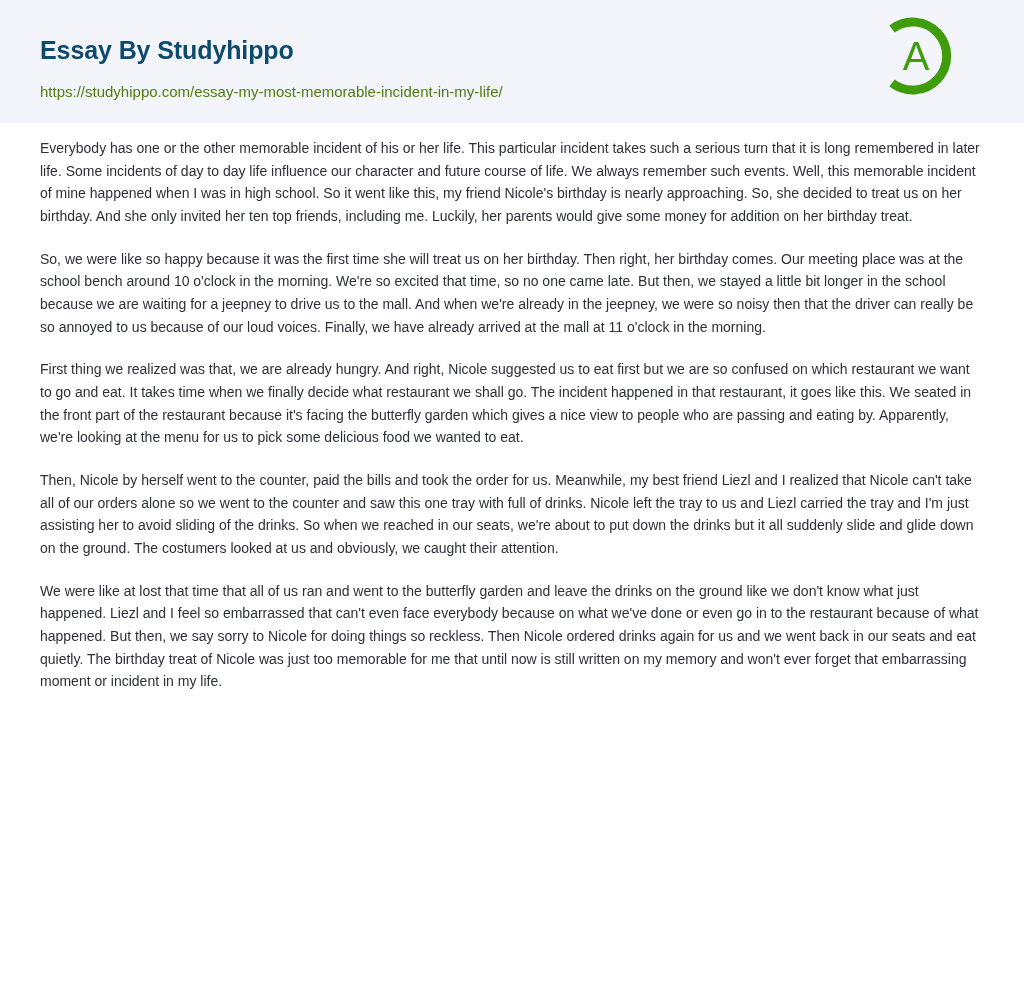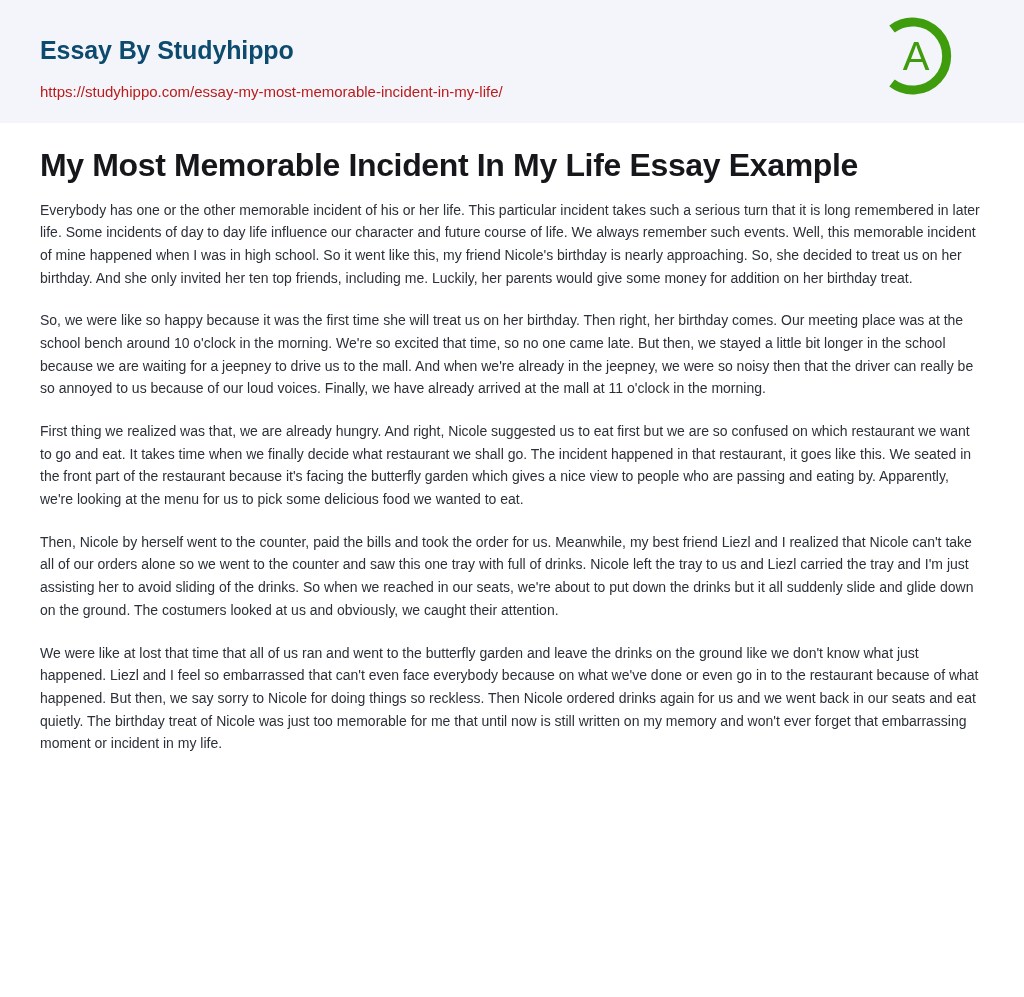--- a/index.html
+++ b/index.html
@@ -89,32 +89,31 @@
   .article-body p:last-child {
     margin-bottom: 12px;
   }
 </style>
 </head>
 <body>
 
 <header class="site-header" style="background: rgb(244, 245, 250);">
   <div class="header-inner">
     <div class="site-title" style="color: #0c4a6e;">Essay By Studyhippo</div>
-    <div class="site-url" style="color: #b91c1c;">https://studyhippo.com/essay-my-most-memorable-incident-in-my-life/</div>
+    <div class="site-url" style="color: #4d7c0f;">https://studyhippo.com/essay-my-most-memorable-incident-in-my-life/</div>
     <div class="brand-logo">
       <svg viewBox="0 0 84 84" xmlns="http://www.w3.org/2000/svg" aria-hidden="true">
         <path d="M14 15 A34 34 0 1 1 14 69" fill="none" stroke="#3f9c0d" stroke-width="9" stroke-linecap="butt"></path>
         <text x="38" y="56" text-anchor="middle" font-family="'Liberation Sans', sans-serif" font-size="40" fill="#3f9c0d">A</text>
       </svg>
     </div>
   </div>
 </header>
 
 <main class="article">
-  <h1 class="article-title">My Most Memorable Incident In My Life Essay Example</h1>
   <div class="article-body">
     <p style="color: rgb(44, 48, 56);">Everybody has one or the other memorable incident of his or her life. This particular incident takes such a serious turn that it is long remembered in later life. Some incidents of day to day life influence our character and future course of life. We always remember such events. Well, this memorable incident of mine happened when I was in high school. So it went like this, my friend Nicole's birthday is nearly approaching. So, she decided to treat us on her birthday. And she only invited her ten top friends, including me. Luckily, her parents would give some money for addition on her birthday treat.</p>
     <p style="color: rgb(44, 48, 56);">So, we were like so happy because it was the first time she will treat us on her birthday. Then right, her birthday comes. Our meeting place was at the school bench around 10 o'clock in the morning. We're so excited that time, so no one came late. But then, we stayed a little bit longer in the school because we are waiting for a jeepney to drive us to the mall. And when we're already in the jeepney, we were so noisy then that the driver can really be so annoyed to us because of our loud voices. Finally, we have already arrived at the mall at 11 o'clock in the morning.</p>
     <p style="color: rgb(44, 48, 56);">First thing we realized was that, we are already hungry. And right, Nicole suggested us to eat first but we are so confused on which restaurant we want to go and eat. It takes time when we finally decide what restaurant we shall go. The incident happened in that restaurant, it goes like this. We seated in the front part of the restaurant because it's facing the butterfly garden which gives a nice view to people who are passing and eating by. Apparently, we're looking at the menu for us to pick some delicious food we wanted to eat.</p>
     <p style="color: rgb(44, 48, 56);">Then, Nicole by herself went to the counter, paid the bills and took the order for us. Meanwhile, my best friend Liezl and I realized that Nicole can't take all of our orders alone so we went to the counter and saw this one tray with full of drinks. Nicole left the tray to us and Liezl carried the tray and I'm just assisting her to avoid sliding of the drinks. So when we reached in our seats, we're about to put down the drinks but it all suddenly slide and glide down on the ground. The costumers looked at us and obviously, we caught their attention.</p>
     <p style="color: rgb(44, 48, 56);">We were like at lost that time that all of us ran and went to the butterfly garden and leave the drinks on the ground like we don't know what just happened. Liezl and I feel so embarrassed that can't even face everybody because on what we've done or even go in to the restaurant because of what happened. But then, we say sorry to Nicole for doing things so reckless. Then Nicole ordered drinks again for us and we went back in our seats and eat quietly. The birthday treat of Nicole was just too memorable for me that until now is still written on my memory and won't ever forget that embarrassing moment or incident in my life.</p>
   </div>
 </main>
 
 </body></html>

